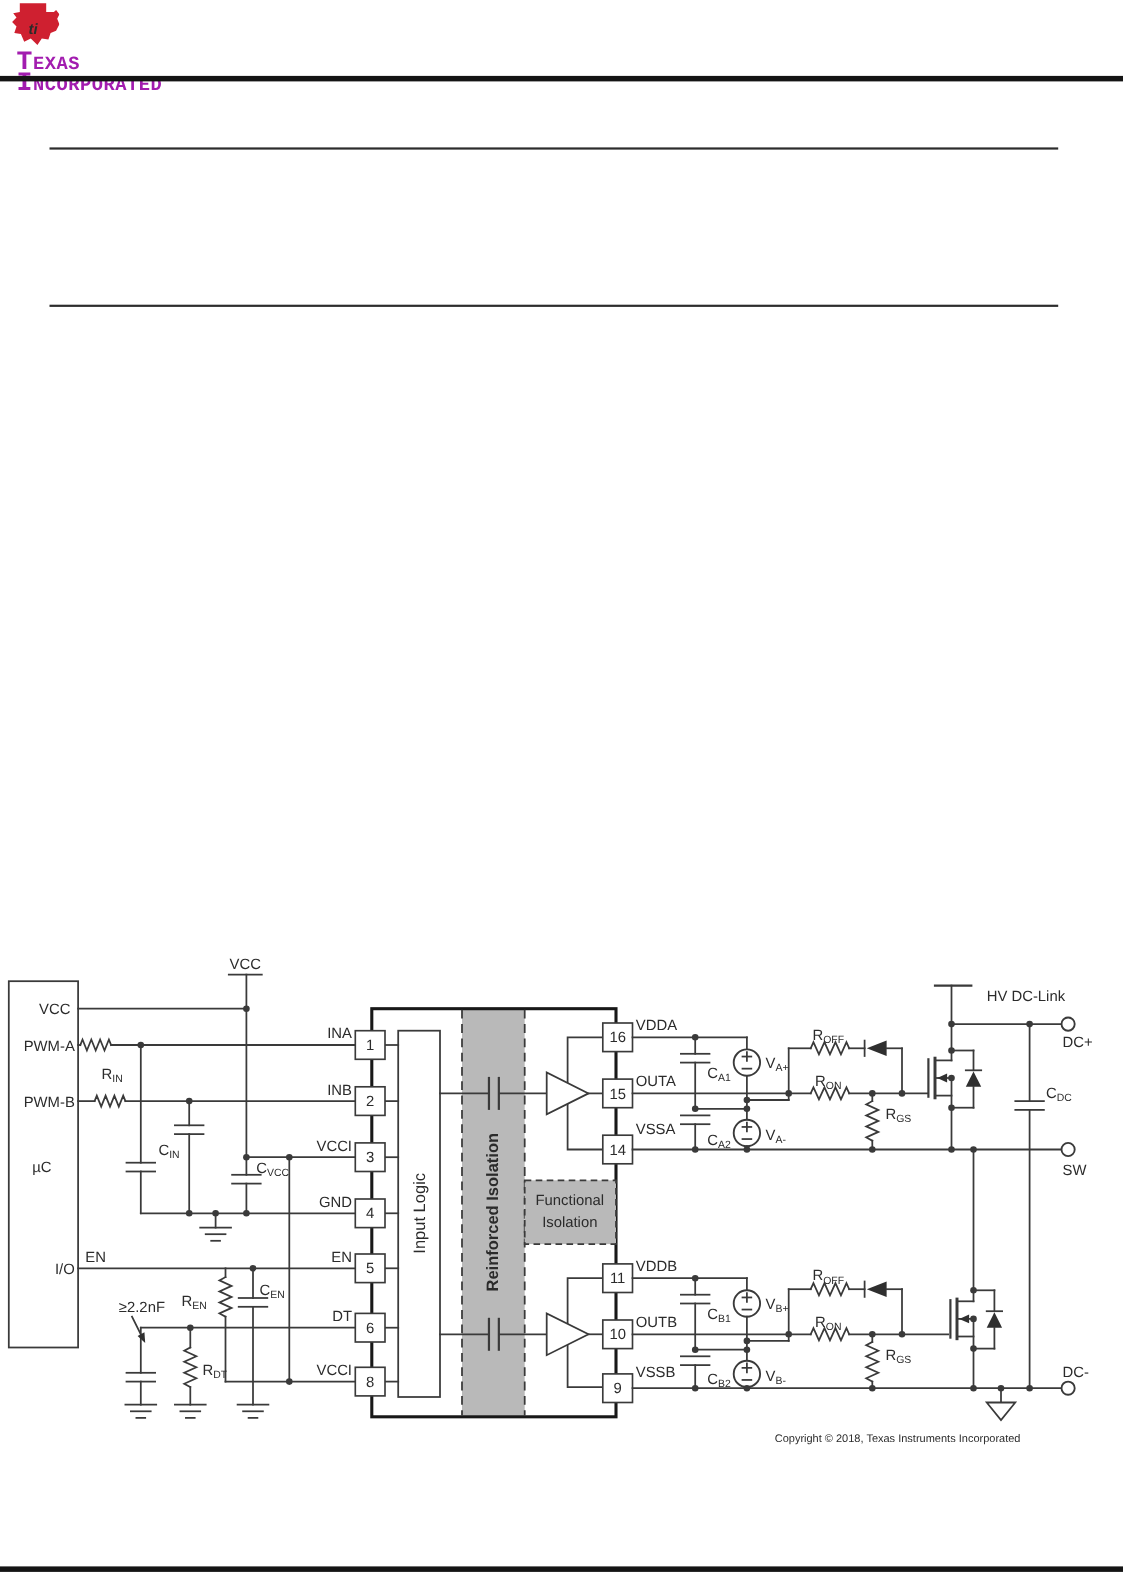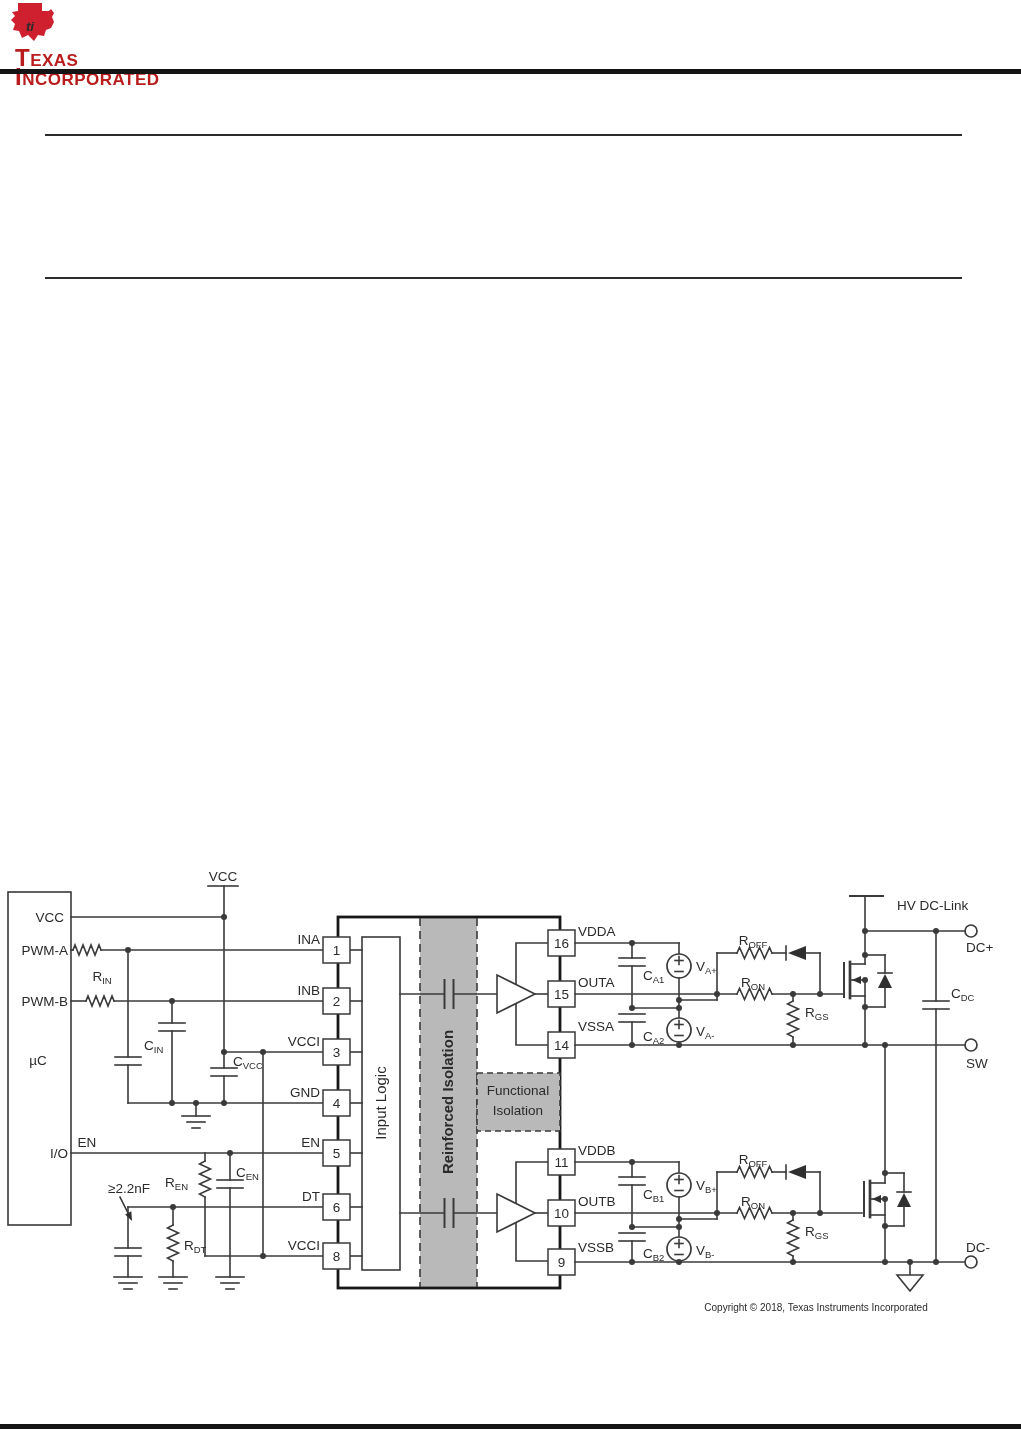--- a/index.html
+++ b/index.html
@@ -3,22 +3,22 @@
 <meta charset="utf-8">
 <style>
   html,body{margin:0;padding:0;background:#ffffff;}
   body{width:1021px;height:1431px;position:relative;overflow:hidden;
        font-family:"Liberation Sans",sans-serif;}
   .rule{position:absolute;background:#141414;}
   .rule-thick{left:0;width:1021px;height:5px;}
   .rule-thin{left:45px;width:917px;height:2px;background:#2c2c2c;}
   .brand{position:absolute;left:8px;top:2px;display:flex;flex-direction:column;}
   .brand-text{margin-left:7px;margin-top:4px;
-      font-family:Liberation Sans, sans-serif;font-variant:small-caps;
-      font-weight:700;color:#b91c1c;font-size:24px;line-height:19px;letter-spacing:0.5px;}
+      font-family:Liberation Mono, monospace;font-variant:small-caps;
+      font-weight:700;color:#a21caf;font-size:24px;line-height:19px;letter-spacing:0.5px;}
   #schem{position:absolute;left:0;top:0;}
   svg text{font-family:"Liberation Sans",sans-serif;font-size:13.5px;fill:#2b2b2b;}
   .sub{font-size:9.5px;}
   .num{font-size:13.5px;}
   .mid{text-anchor:middle;}
   .end{text-anchor:end;}
   .bold{font-weight:bold;}
   .big{font-size:15px;}
   .small{font-size:10px;}
   .w{stroke:#3a3a3a;stroke-width:1.6;fill:none;stroke-linecap:square;}

